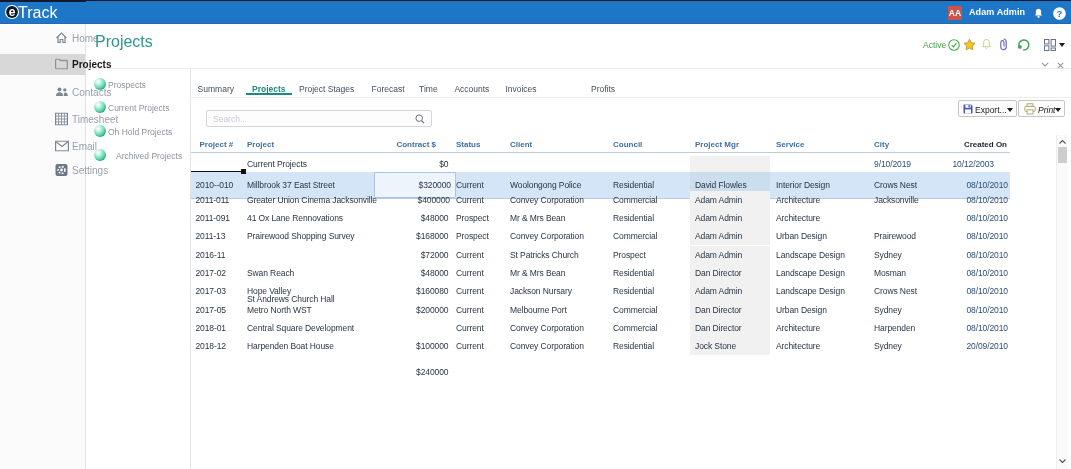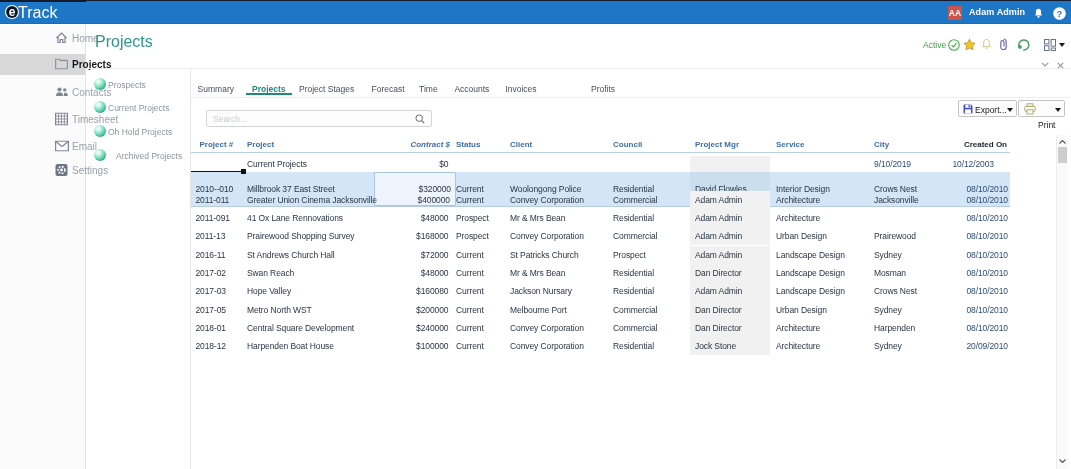--- a/index.html
+++ b/index.html
@@ -220,44 +220,44 @@
     </svg>
   <span style="position:absolute; left:16px; top:4px;">Export...</span>
   <div style="position:absolute; right:3px; top:7px; width:0; height:0; border-left:3px solid transparent; border-right:3px solid transparent; border-top:4px solid #1b1b1b;"></div>
 </div>
 <div class="btn" id="btn-print">
   <svg style="position:absolute; left:5px; top:2px;" width="12" height="12" viewBox="0 0 12 12">
       <rect x="3" y="0.8" width="6" height="2.6" fill="none" stroke="#b1ab72" stroke-width="1"></rect>
       <rect x="0.8" y="3.4" width="10.4" height="5" rx="1" fill="none" stroke="#b1ab72" stroke-width="1"></rect>
       <rect x="3" y="6.8" width="6" height="4.2" fill="#fff" stroke="#b1ab72" stroke-width="1"></rect>
     </svg>
-  <span style="position:absolute; left:19px; top:19px;">Print</span>
+  <span style="position:absolute; left:19px; top:4px;font-style:italic;">Print</span>
   <div style="position:absolute; right:3px; top:7px; width:0; height:0; border-left:3px solid transparent; border-right:3px solid transparent; border-top:4px solid #1b1b1b;"></div>
 </div>
 
 <div id="grid">
     <div class="hd" style="left: 8.5px;">Project #</div>
     <div class="hd" style="left: 56px;">Project</div>
-    <div class="hd" style="right: 560px; font-style: italic;">Contract $</div>
+    <div class="hd" style="right: 574px;">Contract $</div>
     <div class="hd" style="left: 265px;">Status</div>
     <div class="hd" style="left: 319px;">Client</div>
     <div class="hd" style="left: 422px;">Council</div>
     <div class="hd" style="left: 504px;">Project Mgr</div>
     <div class="hd" style="left: 585px;">Service</div>
     <div class="hd" style="left: 683px;">City</div>
     <div class="hd" style="right: 3px; color: rgb(28, 36, 48);">Created On</div>
     <div id="hdline"></div>
     <div class="row" style="top: 20px; height: 16.3px;">
       <div class="mgrband"></div>
       <div class="c" style="left: 56px;">Current Projects</div>
       <div class="c" style="right: 561.5px;">$0</div>
       <div class="c date" style="left: 683px;">9/10/2019</div>
       <div class="c date" style="right: 16px;">10/12/2003</div>
     </div>
-    <div class="row" id="selrow" style="top: 36.3px; height: 35px;">
+    <div class="row" id="selrow" style="top: 36.3px; height: 27px;">
       <div class="mgrband" style="background: rgb(203, 222, 238);"></div>
       <div id="selcell"></div>
       <div class="c" style="left: 4.4px;">2010--010</div>
       <div class="c" style="left: 56px;">Millbrook 37 East Street</div>
       <div class="c" style="right: 559px;">$320000</div>
       <div class="c" style="left: 265px;">Current</div>
       <div class="c" style="left: 319px;">Woolongong Police</div>
       <div class="c" style="left: 422px;">Residential</div>
       <div class="c" style="left: 504px;">David Flowles</div>
       <div class="c" style="left: 585px;">Interior Design</div>
@@ -298,21 +298,21 @@
       <div class="c" style="left: 319px;">Convey Corporation</div>
       <div class="c" style="left: 422px;">Commercial</div>
       <div class="c" style="left: 504px;">Adam Admin</div>
       <div class="c" style="left: 585px;">Urban Design</div>
       <div class="c" style="left: 683px;">Prairewood</div>
       <div class="c date" style="right: 2px;">08/10/2010</div>
     </div>
     <div class="row" style="top: 109.5px; height: 18.3px;">
       <div class="mgrband"></div>
       <div class="c" style="left: 4.4px;">2016-11</div>
-      <div class="c" style="left: 56px;">St Andrews Church Hall</div>
+      <div class="c" style="left: 56px; margin-top: 44px;">St Andrews Church Hall</div>
       <div class="c" style="right: 561.5px;">$72000</div>
       <div class="c" style="left: 265px;">Current</div>
       <div class="c" style="left: 319px;">St Patricks Church</div>
       <div class="c" style="left: 422px;">Prospect</div>
       <div class="c" style="left: 504px;">Adam Admin</div>
       <div class="c" style="left: 585px;">Landscape Design</div>
       <div class="c" style="left: 683px;">Sydney</div>
       <div class="c date" style="right: 2px;">08/10/2010</div>
     </div>
     <div class="row" style="top: 127.8px; height: 18.3px;">
@@ -351,21 +351,21 @@
       <div class="c" style="left: 422px;">Commercial</div>
       <div class="c" style="left: 504px;">Dan Director</div>
       <div class="c" style="left: 585px;">Urban Design</div>
       <div class="c" style="left: 683px;">Sydney</div>
       <div class="c date" style="right: 2px;">08/10/2010</div>
     </div>
     <div class="row" style="top: 182.7px; height: 18.3px;">
       <div class="mgrband"></div>
       <div class="c" style="left: 4.4px;">2018-01</div>
       <div class="c" style="left: 56px;">Central Square Development</div>
-      <div class="c" style="right: 561.5px;">$240000</div>
+      <div class="c" style="right: 561.5px; margin-top: 44px;">$240000</div>
       <div class="c" style="left: 265px;">Current</div>
       <div class="c" style="left: 319px;">Convey Corporation</div>
       <div class="c" style="left: 422px;">Commercial</div>
       <div class="c" style="left: 504px;">Dan Director</div>
       <div class="c" style="left: 585px;">Architecture</div>
       <div class="c" style="left: 683px;">Harpenden</div>
       <div class="c date" style="right: 2px;">08/10/2010</div>
     </div>
     <div class="row" style="top: 201px; height: 18.3px;">
       <div class="mgrband"></div>

